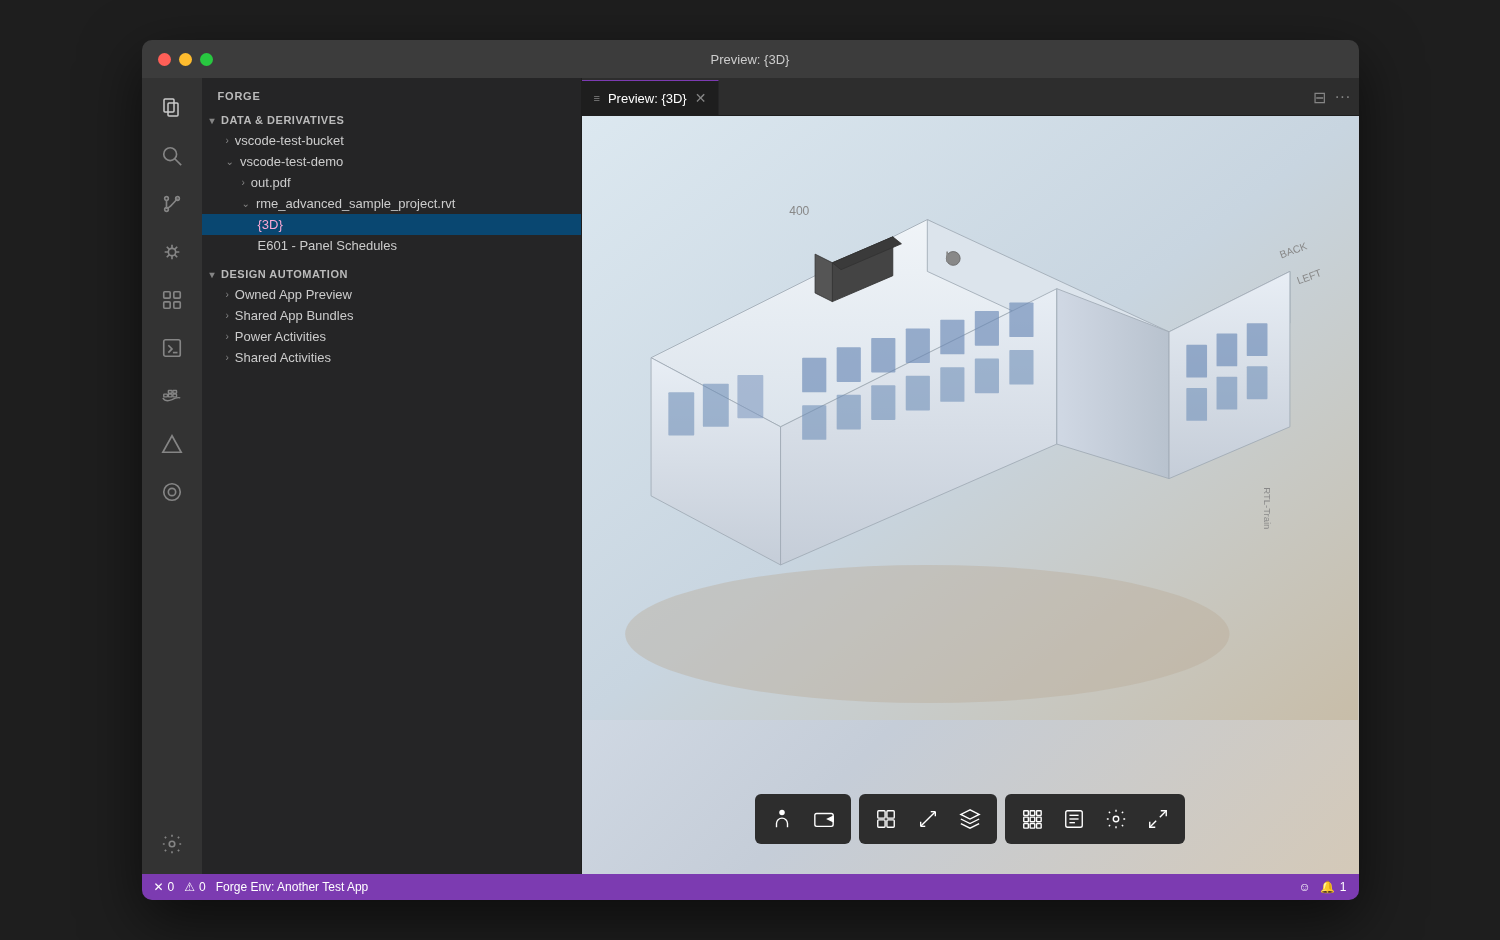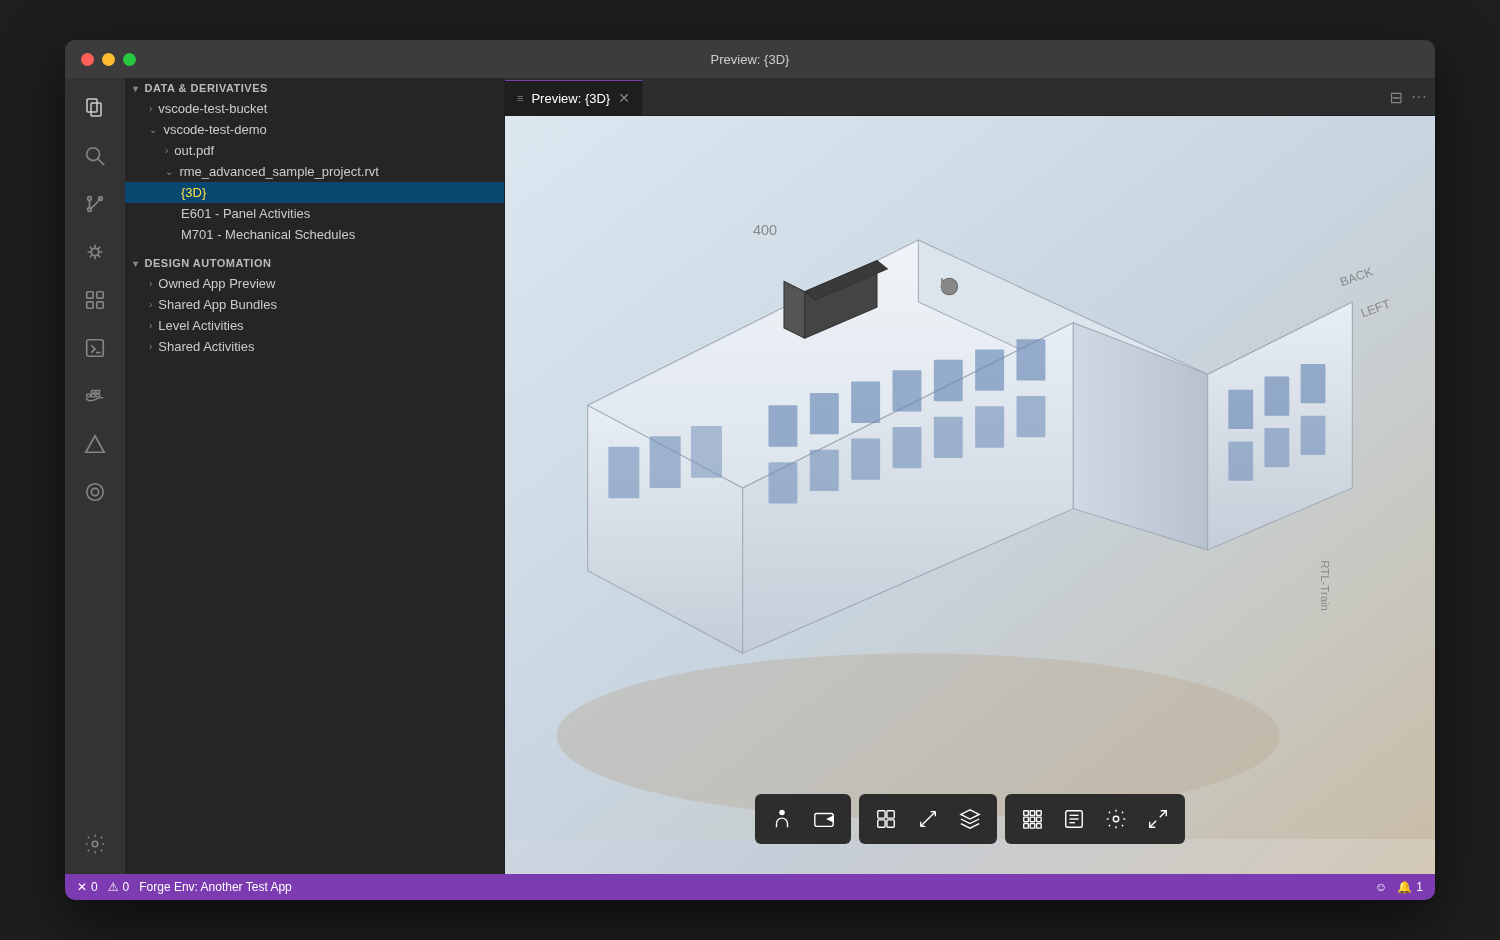--- a/index.html
+++ b/index.html
@@ -9,21 +9,21 @@
       background: #1e1e1e;
       font-family: -apple-system, BlinkMacSystemFont, 'Segoe UI', sans-serif;
       font-size: 13px;
       overflow: hidden;
       display: flex;
       align-items: center;
       justify-content: center;
     }
 
     .window {
-      width: 1370px;
+      width: 1217px;
       height: 860px;
       background: #252526;
       border-radius: 10px;
       overflow: hidden;
       display: flex;
       flex-direction: column;
       box-shadow: 0 20px 60px rgba(0,0,0,0.6);
     }
 
     
@@ -139,21 +139,21 @@
       display: flex;
       align-items: center;
       padding: 3px 8px;
       color: #cccccc;
       cursor: pointer;
       white-space: nowrap;
       overflow: hidden;
       text-overflow: ellipsis;
       font-size: 13px;
     }
-    .tree-item.selected { background: #094771; color: #fde047; }
+    .tree-item.selected { background: #094771; color: #f9a8d4; }
     .tree-item .chevron-sm {
       font-size: 10px;
       color: #858585;
       margin-right: 6px;
       flex-shrink: 0;
     }
     .tree-item.indent1 { padding-left: 24px; }
     .tree-item.indent2 { padding-left: 40px; }
     .tree-item.indent3 { padding-left: 56px; }
 
@@ -372,20 +372,21 @@
         <div class="activity-icon">
           <svg width="22" height="22" viewBox="0 0 24 24" fill="none" stroke="currentColor" stroke-width="1.8">
             <circle cx="12" cy="12" r="3"></circle>
             <path d="M12 2v2M12 20v2M4.2 4.2l1.4 1.4M18.4 18.4l1.4 1.4M2 12h2M20 12h2M4.2 19.8l1.4-1.4M18.4 5.6l1.4-1.4"></path>
           </svg>
         </div>
       </div>
     </div>
 
     <div class="sidebar">
+      <div class="sidebar-header">FORGE</div>
       <div class="sidebar-content">
 
         <div class="section-header">
           <span class="chevron">▾</span>
           <span>DATA &amp; DERIVATIVES</span>
         </div>
 
         <div class="tree-item indent1">
           <span class="chevron-sm">›</span>
           <span>vscode-test-bucket</span>
@@ -403,42 +404,39 @@
 
         <div class="tree-item indent2">
           <span class="chevron-sm">⌄</span>
           <span>rme_advanced_sample_project.rvt</span>
         </div>
 
         <div class="tree-item indent3 selected">
           <span>{3D}</span>
         </div>
         <div class="tree-item indent3">
-          <span>E601 - Panel Activities</span>
-        </div>
-        <div class="tree-item indent3">
-          <span>M701 - Mechanical Schedules</span>
+          <span>E601 - Panel Schedules</span>
         </div>
 
         <div class="section-header" style="margin-top:8px;">
           <span class="chevron">▾</span>
           <span>DESIGN AUTOMATION</span>
         </div>
 
         <div class="tree-item indent1">
           <span class="chevron-sm">›</span>
           <span>Owned App Preview</span>
         </div>
         <div class="tree-item indent1">
           <span class="chevron-sm">›</span>
           <span>Shared App Bundles</span>
         </div>
         <div class="tree-item indent1">
           <span class="chevron-sm">›</span>
-          <span>Level Activities</span>
+          <span>Power Activities</span>
         </div>
         <div class="tree-item indent1">
           <span class="chevron-sm">›</span>
           <span>Shared Activities</span>
         </div>
       </div>
     </div>
 
     <div class="editor-area">
 

